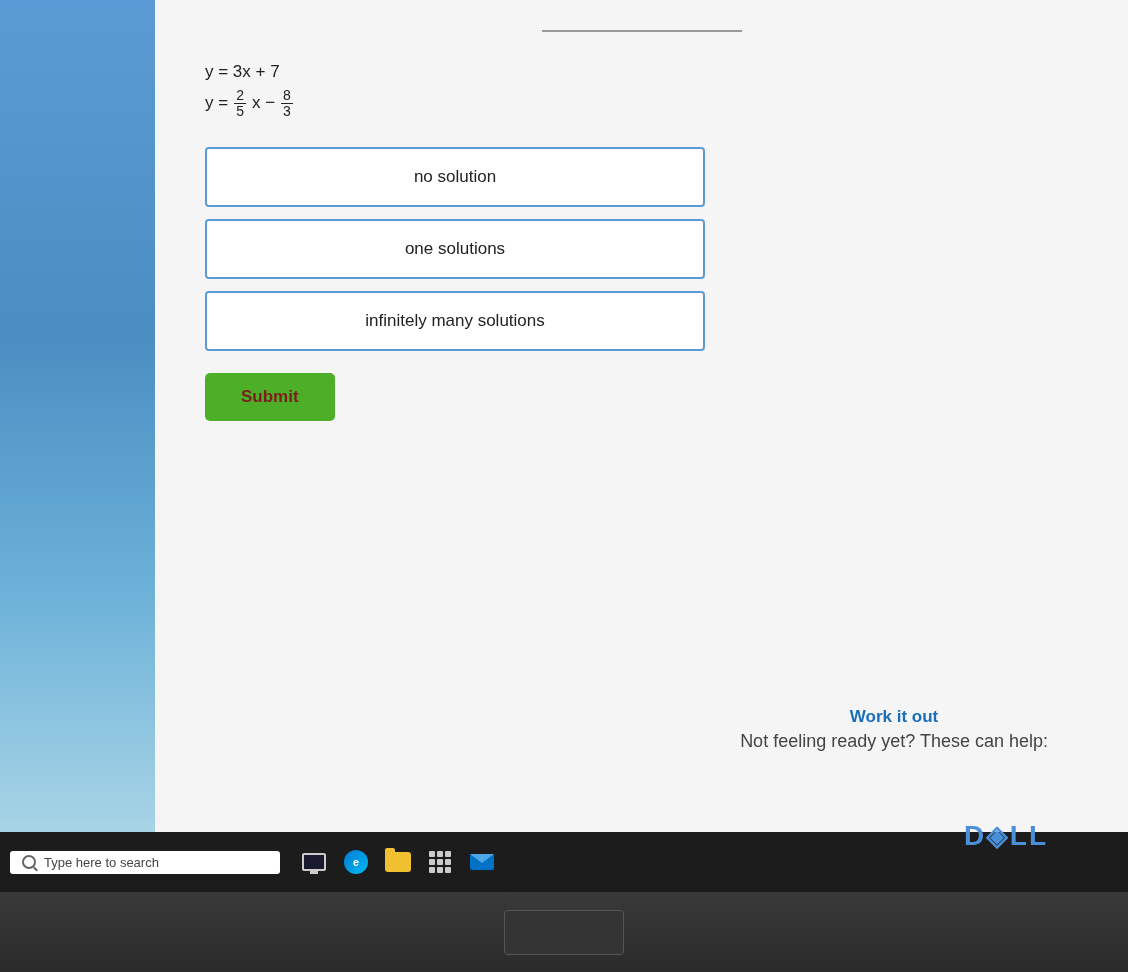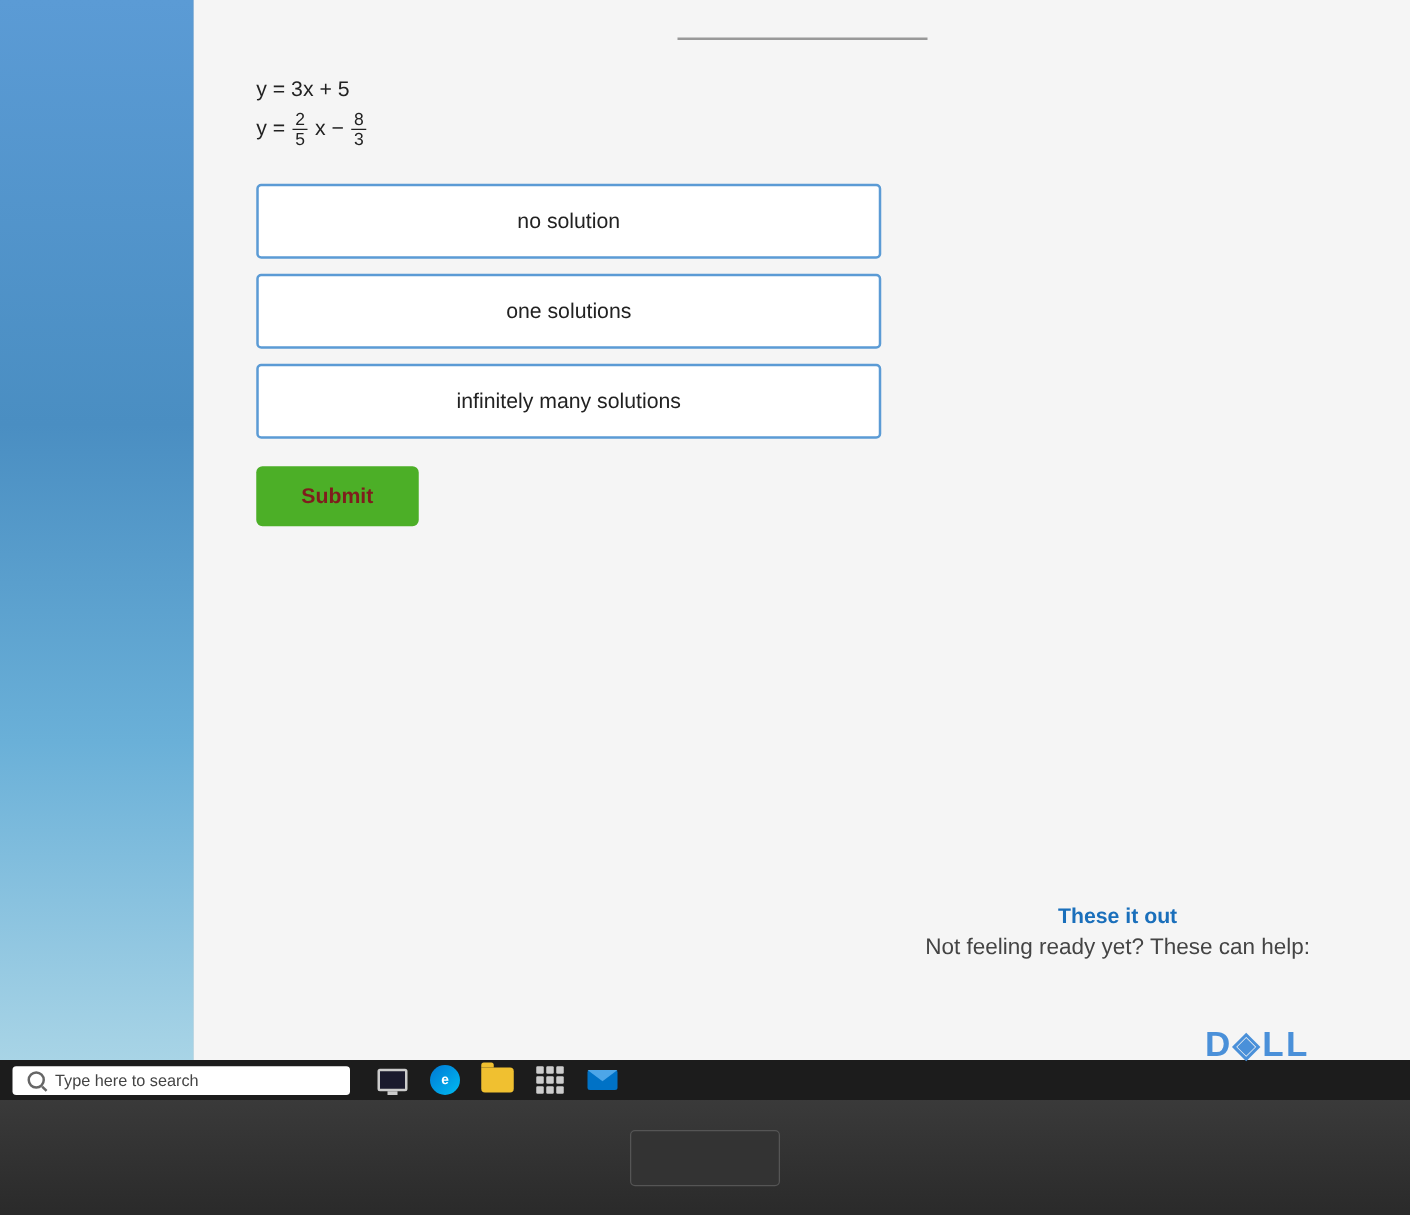--- a/index.html
+++ b/index.html
@@ -120,21 +120,21 @@
       margin-bottom: 4px;
     }
 
     .work-it-out-sub {
       color: #444;
       font-size: 18px;
     }
 
     
     .taskbar {
-      height: 32px;
+      height: 60px;
       background: #1c1c1c;
       display: flex;
       align-items: center;
       padding: 0 10px;
       gap: 8px;
       position: relative;
     }
 
     .search-bar {
       display: flex;
@@ -267,21 +267,21 @@
       content: '';
       position: absolute;
       border-left: 12px solid transparent;
       border-right: 12px solid transparent;
       border-top: 9px solid #4da6e8;
       top: 0;
     }
 
     
     .laptop-bottom {
-      height: 92px;
+      height: 80px;
       background: linear-gradient(to bottom, #3a3a3a, #2a2a2a);
       display: flex;
       align-items: center;
       justify-content: center;
       position: relative;
     }
 
     .laptop-touchpad {
       width: 120px;
       height: 45px;
@@ -306,21 +306,21 @@
 
 <div class="screen">
   <div class="left-panel"></div>
 
   <div class="main-content">
     <div class="top-line"></div>
 
 
     <div class="equations">
       <div class="equation-row">
-        <span>y = 3x + 5</span>
+        <span>y = 3x + 7</span>
       </div>
       <div class="equation-row">
         <span>y =</span>
         <span class="fraction">
           <span class="numerator">2</span>
           <span class="denominator">5</span>
         </span>
         <span>x −</span>
         <span class="fraction">
           <span class="numerator">8</span>
@@ -329,21 +329,21 @@
       </div>
     </div>
 
     <button class="answer-option">no solution</button>
     <button class="answer-option">one solutions</button>
     <button class="answer-option">infinitely many solutions</button>
 
     <button class="submit-btn">Submit</button>
 
     <div class="work-it-out">
-      <div class="work-it-out-title">These it out</div>
+      <div class="work-it-out-title">Work it out</div>
       <div class="work-it-out-sub">Not feeling ready yet? These can help:</div>
     </div>
   </div>
 </div>
 
 <div class="taskbar">
   <div class="search-bar">
     <div class="search-icon-shape"></div>
     <span class="search-text">Type here to search</span>
   </div>

